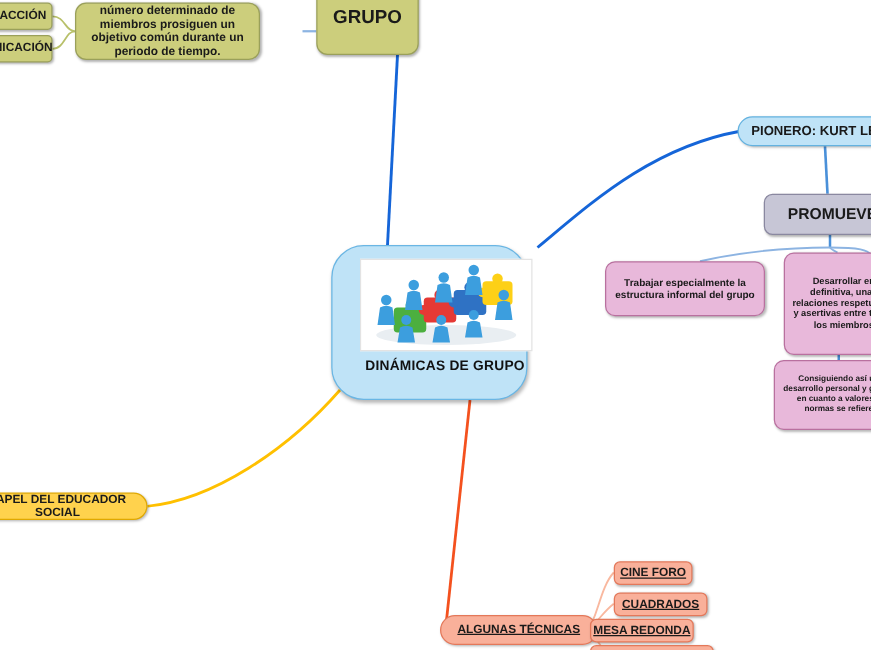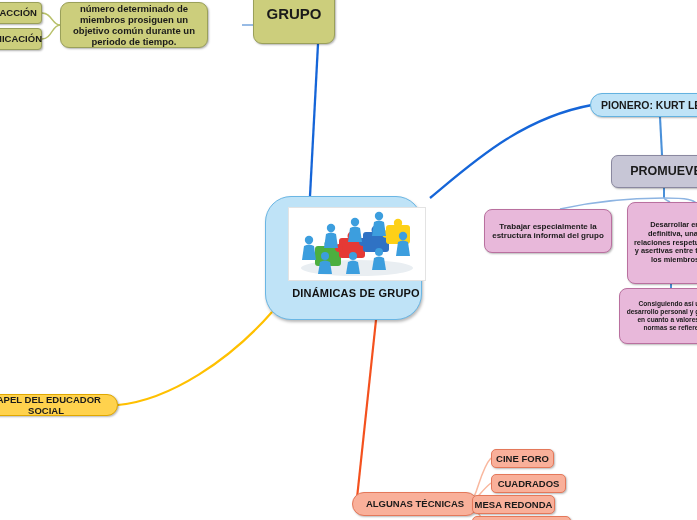--- a/index.html
+++ b/index.html
@@ -53,20 +53,21 @@
     background:#ffd24d;
     border:1px solid #e0a800;
     box-shadow:1px 1px 2px rgba(0,0,0,.28);
     border-radius:14px;
   }
   
   .salmon{
     background:#f9b09a;
     border:1px solid #e4785a;
     box-shadow:1px 1px 2px rgba(0,0,0,.28);
+    text-decoration:underline;
   }
   .rect{border-radius:4px;}
 
   
   #n-interaccion{left:-34px;top:2px;width:76px;height:22px;font-size:9.5px;}
   #n-comunicacion{left:-34px;top:28px;width:76px;height:22px;font-size:9.5px;}
 
   #n-definicion{left:60px;top:2px;width:148px;height:46px;font-size:9.5px;padding:2px 5px;
                 border-radius:9px;}
 

